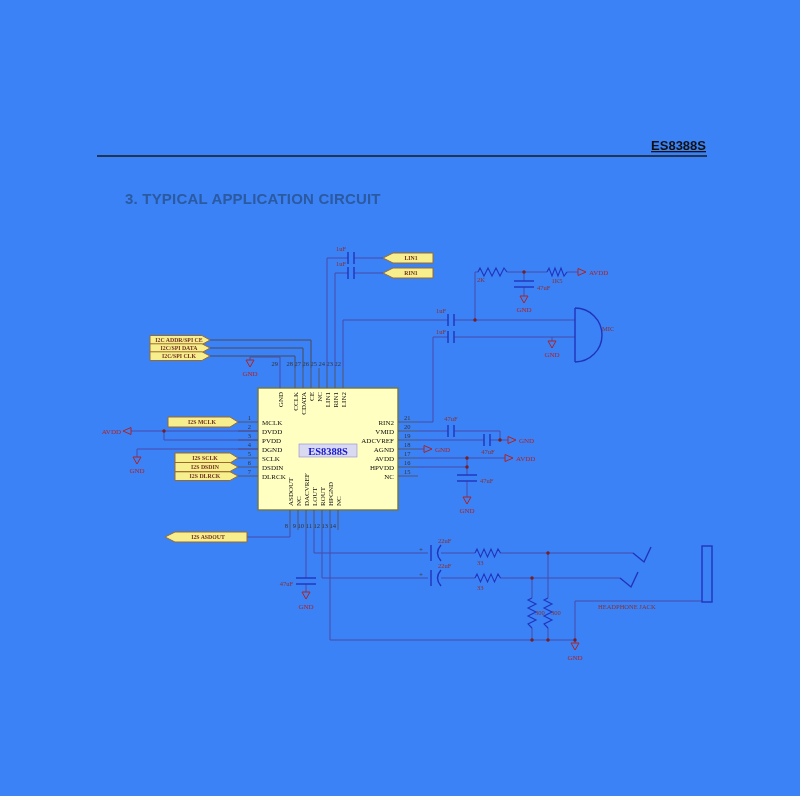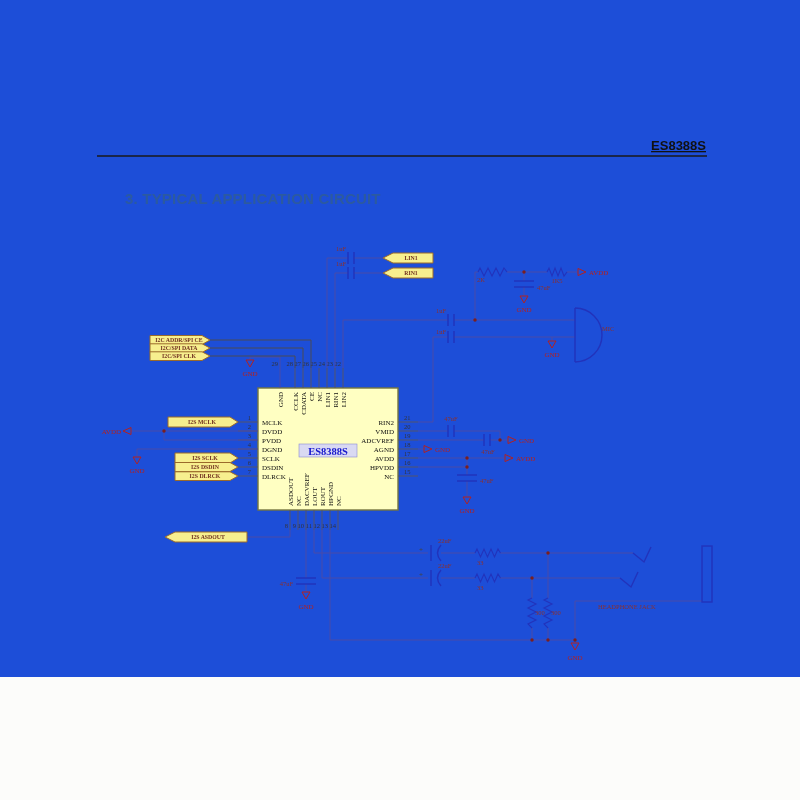--- a/index.html
+++ b/index.html
@@ -1,16 +1,16 @@
 <!DOCTYPE html>
 <html style="--wire: #4a4aa8; --symbol: #2233bb; --value_text: #8b3030; --power_text: #b22222; --ic_fill: #ffffc2; --flag_fill: #f7ef8e; --title: #2c5aa0;"><head>
 <meta charset="utf-8">
 <style>
   html,body{margin:0;padding:0;background:#fcfcfa;}
-  .page{position:relative;width:800px;height:677px;background:#1d4ed8;font-family:"Liberation Sans",sans-serif;}
+  .page{position:relative;width:800px;height:796px;background:#3b82f6;font-family:"Liberation Sans",sans-serif;}
   svg{position:absolute;left:0;top:0;}
   
   .hdr-title{font:bold 13px "Liberation Sans",sans-serif;fill:#111;}
   .rule{stroke:#1a1a1a;stroke-width:1.4;}
   .sec-title{font:bold 15px "Liberation Sans",sans-serif;fill:var(--title,#2c5aa0);letter-spacing:.2px;}
   
   .wire{stroke:var(--wire,#4a4aa8);stroke-width:1;fill:none;}
   .stub{stroke:#55556a;stroke-width:1;fill:none;}
   .flagwire{stroke:#4a4a55;stroke-width:1;fill:none;}
   .sym{stroke:var(--symbol,#2233bb);stroke-width:1.4;fill:none;}

